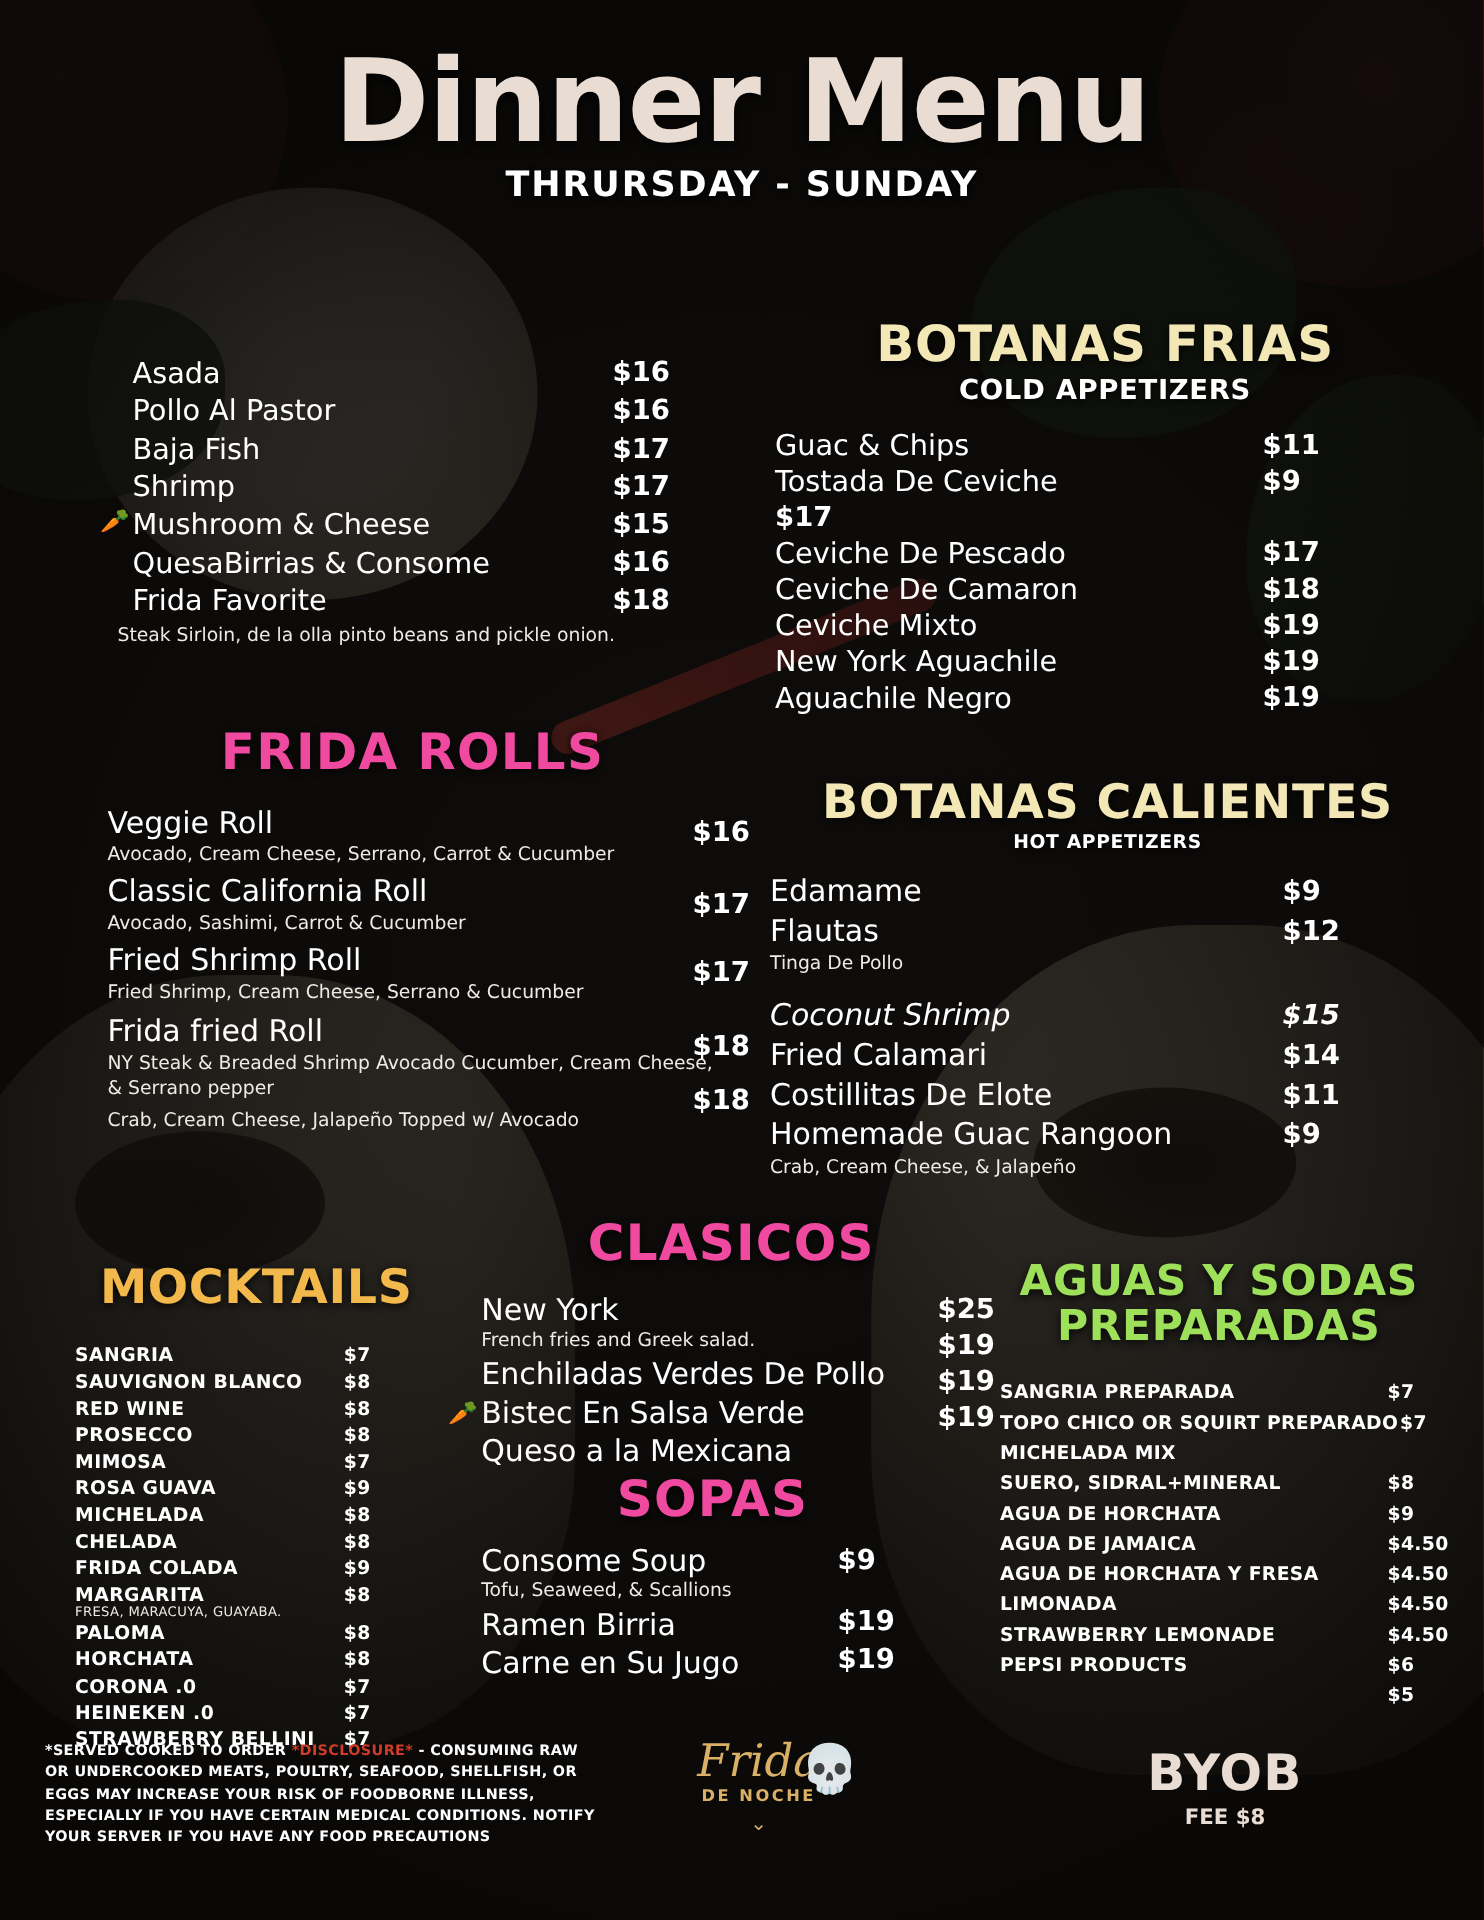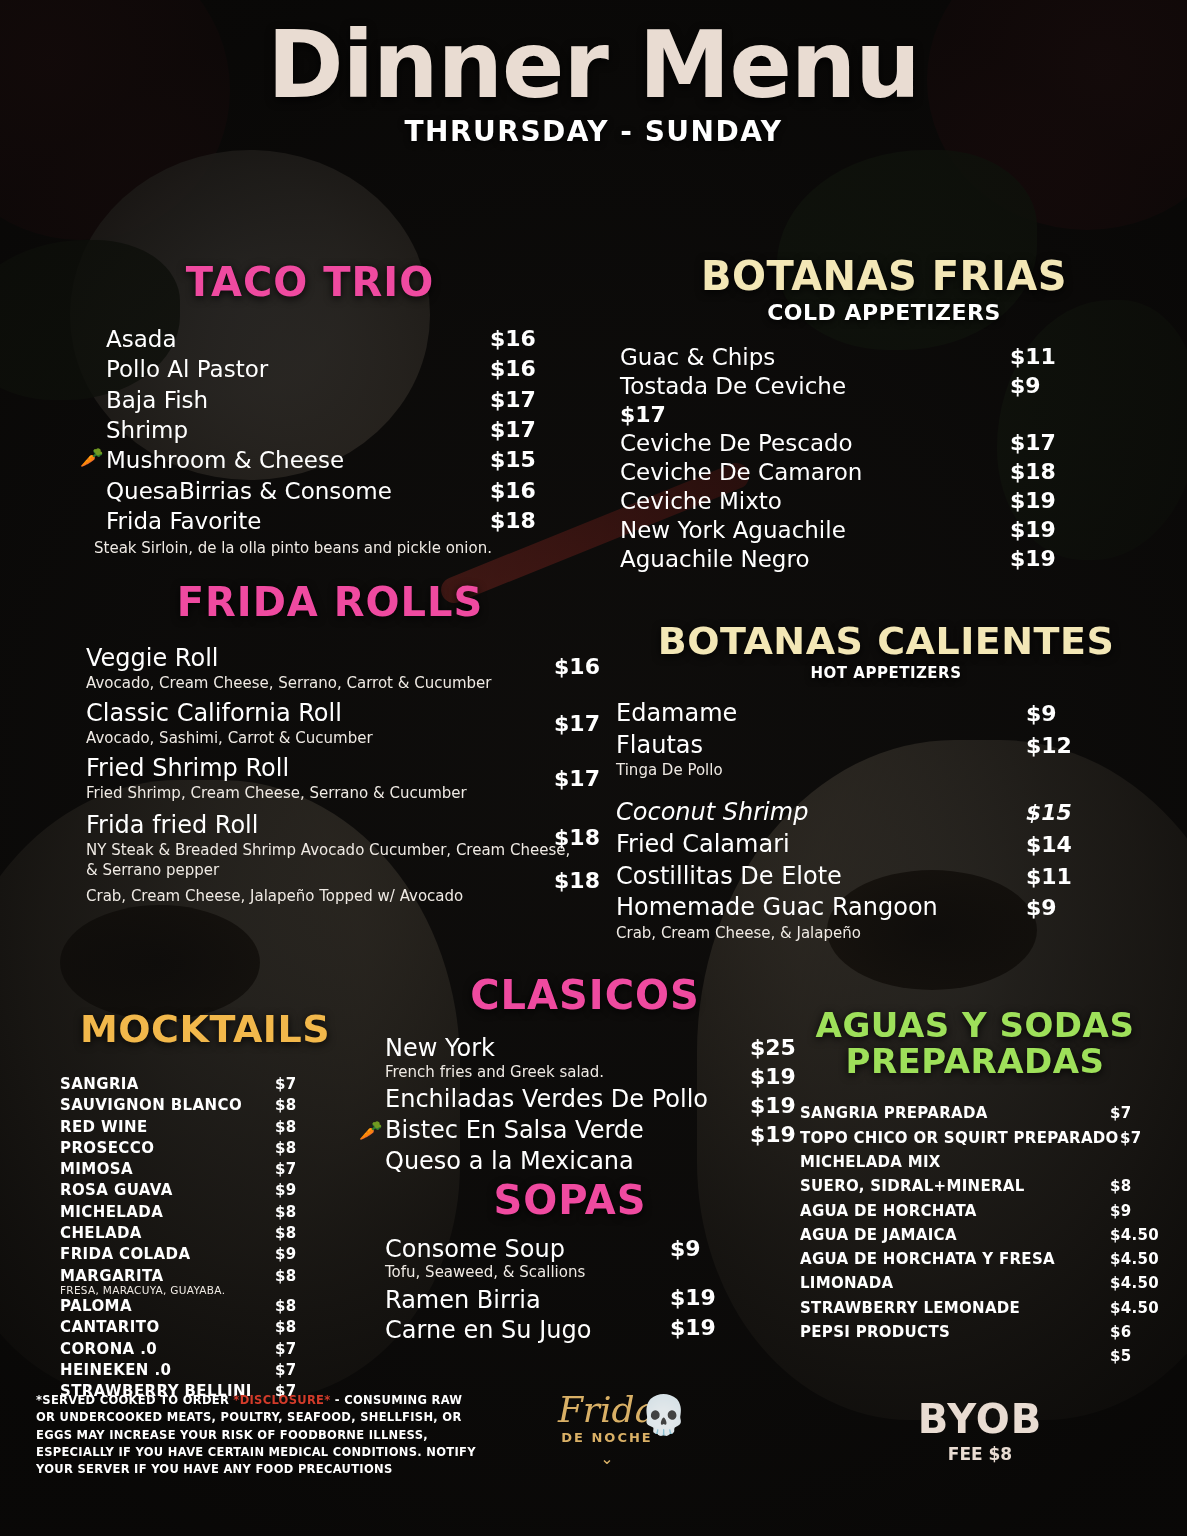--- a/index.html
+++ b/index.html
@@ -16,21 +16,21 @@
   .rose{position:absolute;border-radius:50%;}
   .leafy{position:absolute;border-radius:60% 40% 55% 45%;}
   .skullwrap{position:absolute;}
   #vignette{
     position:absolute;inset:0;
     background:radial-gradient(ellipse 70% 55% at 50% 52%, rgba(10,9,8,0.55) 0%, rgba(10,9,8,0.80) 55%, rgba(8,7,6,0.92) 100%);
   }
   #page{position:absolute;inset:0;}
 
   
-  #header{text-align:center;padding-top:20px;}
+  #header{text-align:center;padding-top:36px;}
   #menu-title{
     font-size:92px;font-weight:bold;letter-spacing:-1px;
     color:#e9dcd2;line-height:1;
     text-shadow:0 3px 10px rgba(0,0,0,.8);
     font-family:"DejaVu Sans", sans-serif;
   }
   #menu-days{
     font-size:28px;font-weight:bold;letter-spacing:1.5px;color:#fff;
     margin-top:3px;text-shadow:0 2px 6px rgba(0,0,0,.9);
   }
@@ -159,21 +159,20 @@
 <div id="vignette"></div>
 
 <div id="page">
 
   <div id="header">
     <div id="menu-title">Dinner Menu</div>
     <div id="menu-days">THRURSDAY - SUNDAY</div>
   </div>
 
   <div class="col" id="taco-trio">
-    <div class="sec-title">TACO TRIO</div>
     <div class="list">
       <div class="row">
           <span class="nm">Asada</span>
           <span class="pr">$16</span>
         </div>
       <div class="row">
           <span class="nm">Pollo Al Pastor</span>
           <span class="pr">$16</span>
         </div>
       <div class="row">
@@ -344,21 +343,21 @@
       <div class="row">
           <span class="nm">MARGARITA</span>
           <span class="pr">$8</span>
         </div>
       <div class="sub">FRESA, MARACUYA, GUAYABA.</div>
       <div class="row">
           <span class="nm">PALOMA</span>
           <span class="pr">$8</span>
         </div>
       <div class="row">
-          <span class="nm">CANTARITO</span>
+          <span class="nm">HORCHATA</span>
           <span class="pr">$8</span>
         </div>
       <div class="row">
           <span class="nm">CORONA .0</span>
           <span class="pr">$7</span>
         </div>
       <div class="row">
           <span class="nm">HEINEKEN .0</span>
           <span class="pr">$7</span>
         </div>

